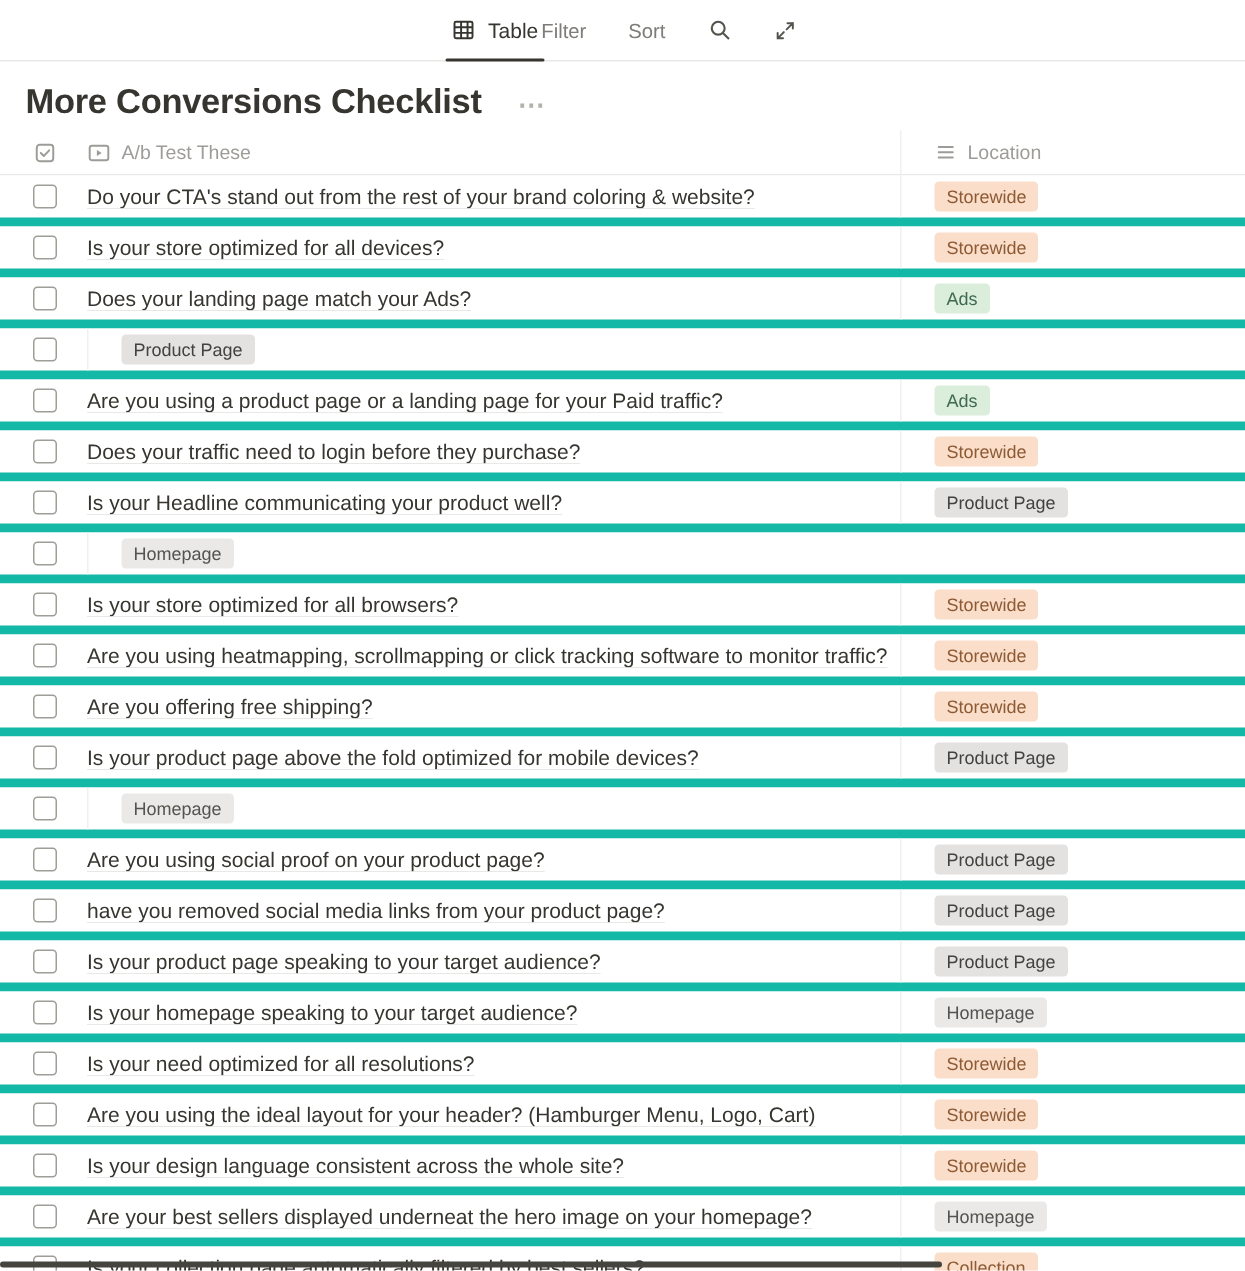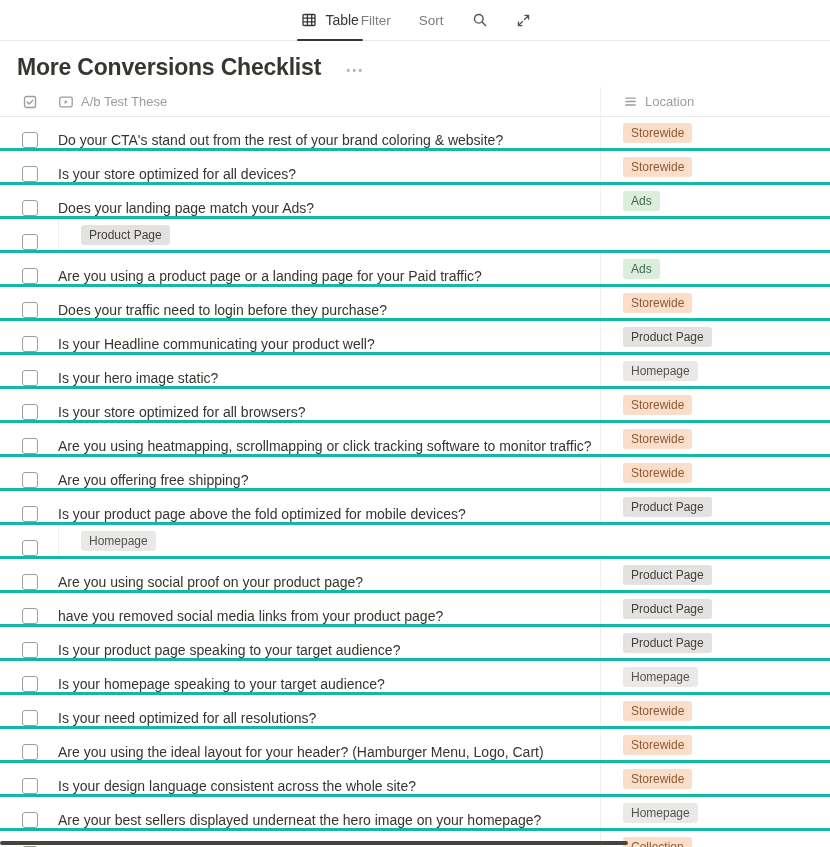--- a/index.html
+++ b/index.html
@@ -42,21 +42,21 @@
   .cell-title { flex: 1 1 auto; overflow: hidden; white-space: nowrap; display: flex; align-items: center; }
   .cell-location { width: 230px; flex: none; padding-left: 22px; display: flex; align-items: center; align-self: stretch; border-left: 1px solid #f1f0ee; }
 
   .header-row {
     display: flex; align-items: center; height: 30px;
     color: #9e9c98; font-size: 13px;
     border-bottom: 1px solid #e9e9e7;
   }
   .header-row .prop { display: flex; align-items: flex-start; gap: 7px; cursor: pointer; }
 
-  .row { display: flex; align-items: flex-end; height: 34px; border-bottom: 3px solid #14b8a6; background: #fff; }
+  .row { display: flex; align-items: center; height: 34px; border-bottom: 6px solid #14b8a6; background: #fff; }
   .checkbox {
     width: 16px; height: 16px; flex: none;
     border: 1.5px solid #9f9d98; border-radius: 3px; background: #fff; cursor: pointer;
   }
   .row-text {
     font-size: 14px; font-weight: 500; color: #37352f; cursor: pointer;
     text-decoration: underline;
     text-decoration-color: rgba(55,53,47,0.45);
     text-decoration-thickness: 1px;
     text-underline-offset: 3px;
@@ -216,23 +216,20 @@
     </div>
     <div class="cell-location">
       <span class="tag" style="background: rgb(227, 226, 224); color: rgb(68, 66, 61);">Product Page</span>
     </div>
   </div>
 
   <div class="row">
     <div class="cell-check">
       <span class="checkbox"></span>
     </div>
-    <div class="cell-title">
-      <span class="row-text">Is your hero image static?</span>
-    </div>
     <div class="cell-location">
       <span class="tag" style="background: rgb(234, 233, 231); color: rgb(85, 83, 78);">Homepage</span>
     </div>
   </div>
 
   <div class="row">
     <div class="cell-check">
       <span class="checkbox"></span>
     </div>
     <div class="cell-title">

